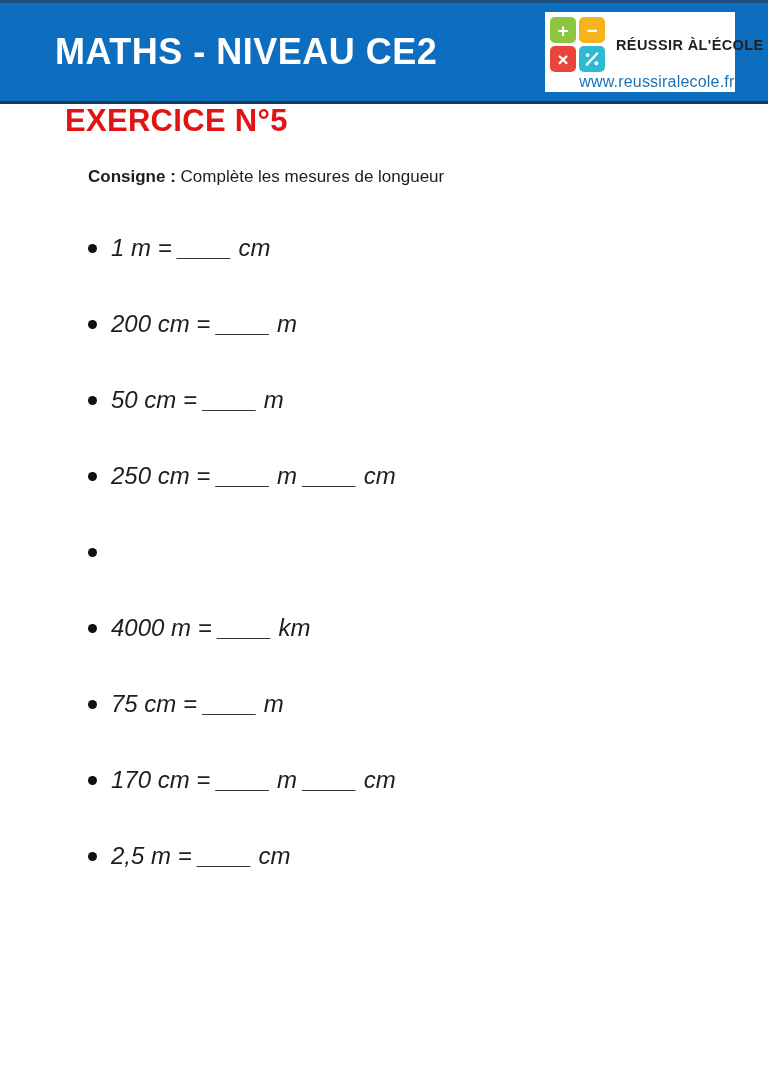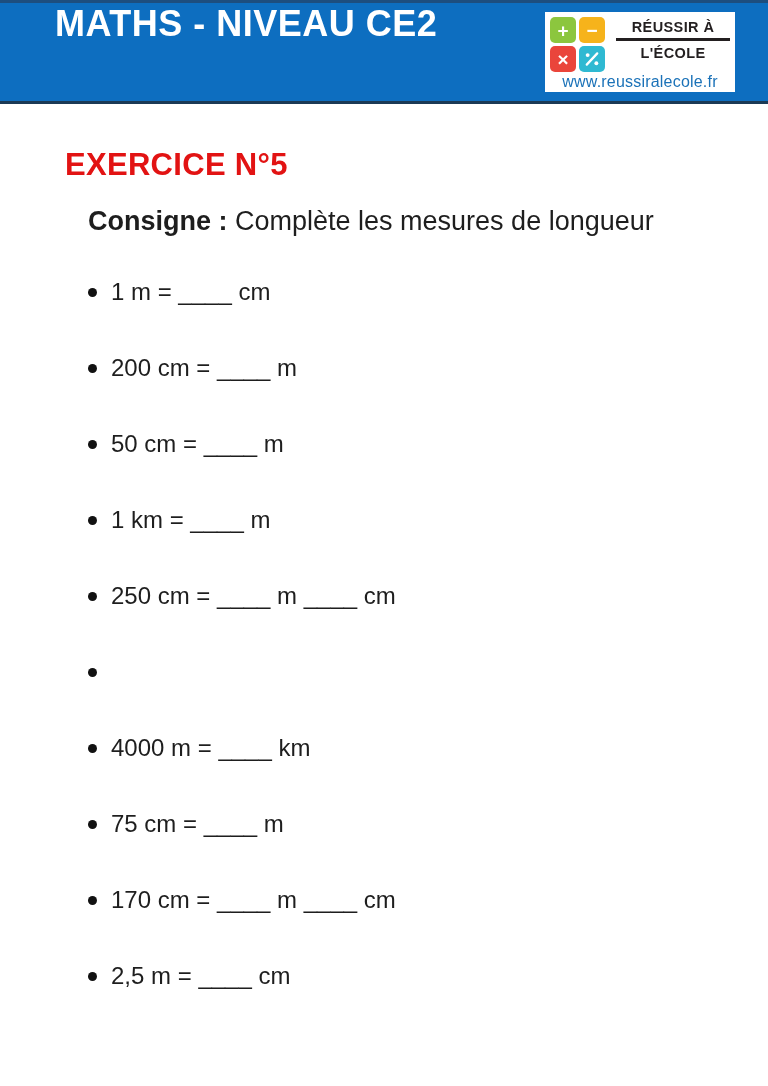--- a/index.html
+++ b/index.html
@@ -11,21 +11,21 @@
   .page {
     position:relative; width:768px; height:1086px; background:#fff;
   }
 
   
   .header {
     position:relative; width:100%; height:104px;
     background:var(--header-bg,#0d6ec0);
     border-top:3px solid var(--header-top-line,#1d4e7f);
     border-bottom:3px solid var(--header-bottom-line,#1b3a55);
-    display:flex; align-items:flex-start;
+    display:flex; align-items:center;
   }
   .header-title {
     margin-left:55px;
     color:#ffffff; font-size:36px; font-weight:700; letter-spacing:.5px;
     white-space:nowrap;
   }
   
   .logo {
     position:absolute; top:9px; right:33px;
     width:190px; height:80px; background:#ffffff;
@@ -42,53 +42,54 @@
   .tile {
     width:26px; height:26px; border-radius:5px;
     display:flex; align-items:center; justify-content:center;
     color:#fff; font-weight:700; font-size:19px; line-height:1;
   }
   .tile-plus     { background:var(--tile-green,#8cc63e); }
   .tile-minus    { background:var(--tile-yellow,#f6b31b); }
   .tile-multiply { background:var(--tile-red,#ea453b); }
   .tile-divide   { background:var(--tile-cyan,#2fb9d2); }
   .logo-text {
-    display:flex; flex-direction:column; align-items:center; justify-content:flex-start;
+    display:flex; flex-direction:row; align-items:center; justify-content:flex-start;
     padding-top:2px;
   }
   .logo-line {
     color:#231f20; font-weight:700; font-size:14.5px; letter-spacing:.4px;
     white-space:nowrap; line-height:1.25;
   }
   .logo-rule { width:100%; height:3px; background:#231f20; margin:2px 0 3px 0; }
   .logo-url {
     grid-column:1 / span 2;
     text-align:center;
     color:var(--url-color,#1b72b8); font-weight:400; font-size:16px;
     letter-spacing:.2px; white-space:nowrap; line-height:1.1;
     margin-top:1px;
   }
 
   
-  .main { padding-top:44px; }
+  .main { }
   .exercise-title {
     margin-left:65px;
     color:var(--exercise-title-color,#e21313);
     font-size:31px; font-weight:700; line-height:34px; letter-spacing:.3px;
     white-space:nowrap;
   }
   .consigne {
     margin:25px 0 0 88px;
     color:var(--text-color,#1e1e1e);
-    font-size:27px; line-height:28px; white-space:nowrap;
+    font-size:17px; line-height:28px; white-space:nowrap;
   }
   .consigne .label { font-weight:700; }
   .items {
     list-style:none;
     margin:19px 0 0 88px;
+    font-style:italic;
   }
   .items li {
     height:76px;
     display:flex; align-items:center;
     color:var(--text-color,#1e1e1e);
     font-size:24px; white-space:nowrap;
   }
   .bullet {
     width:9px; height:9px; border-radius:50%; background:#111;
     margin-right:14px; flex:0 0 auto;
@@ -145,24 +146,20 @@
       <li>
           <span class="bullet"></span>
           <span>200 cm = ____ m</span>
         </li>
       <li>
           <span class="bullet"></span>
           <span>50 cm = ____ m</span>
         </li>
       <li>
           <span class="bullet"></span>
-          <span>1 km = ____ m</span>
-        </li>
-      <li>
-          <span class="bullet"></span>
           <span>250 cm = ____ m ____ cm</span>
         </li>
       <li>
           <span class="bullet"></span>
         </li>
       <li>
           <span class="bullet"></span>
           <span>4000 m = ____ km</span>
         </li>
       <li>

